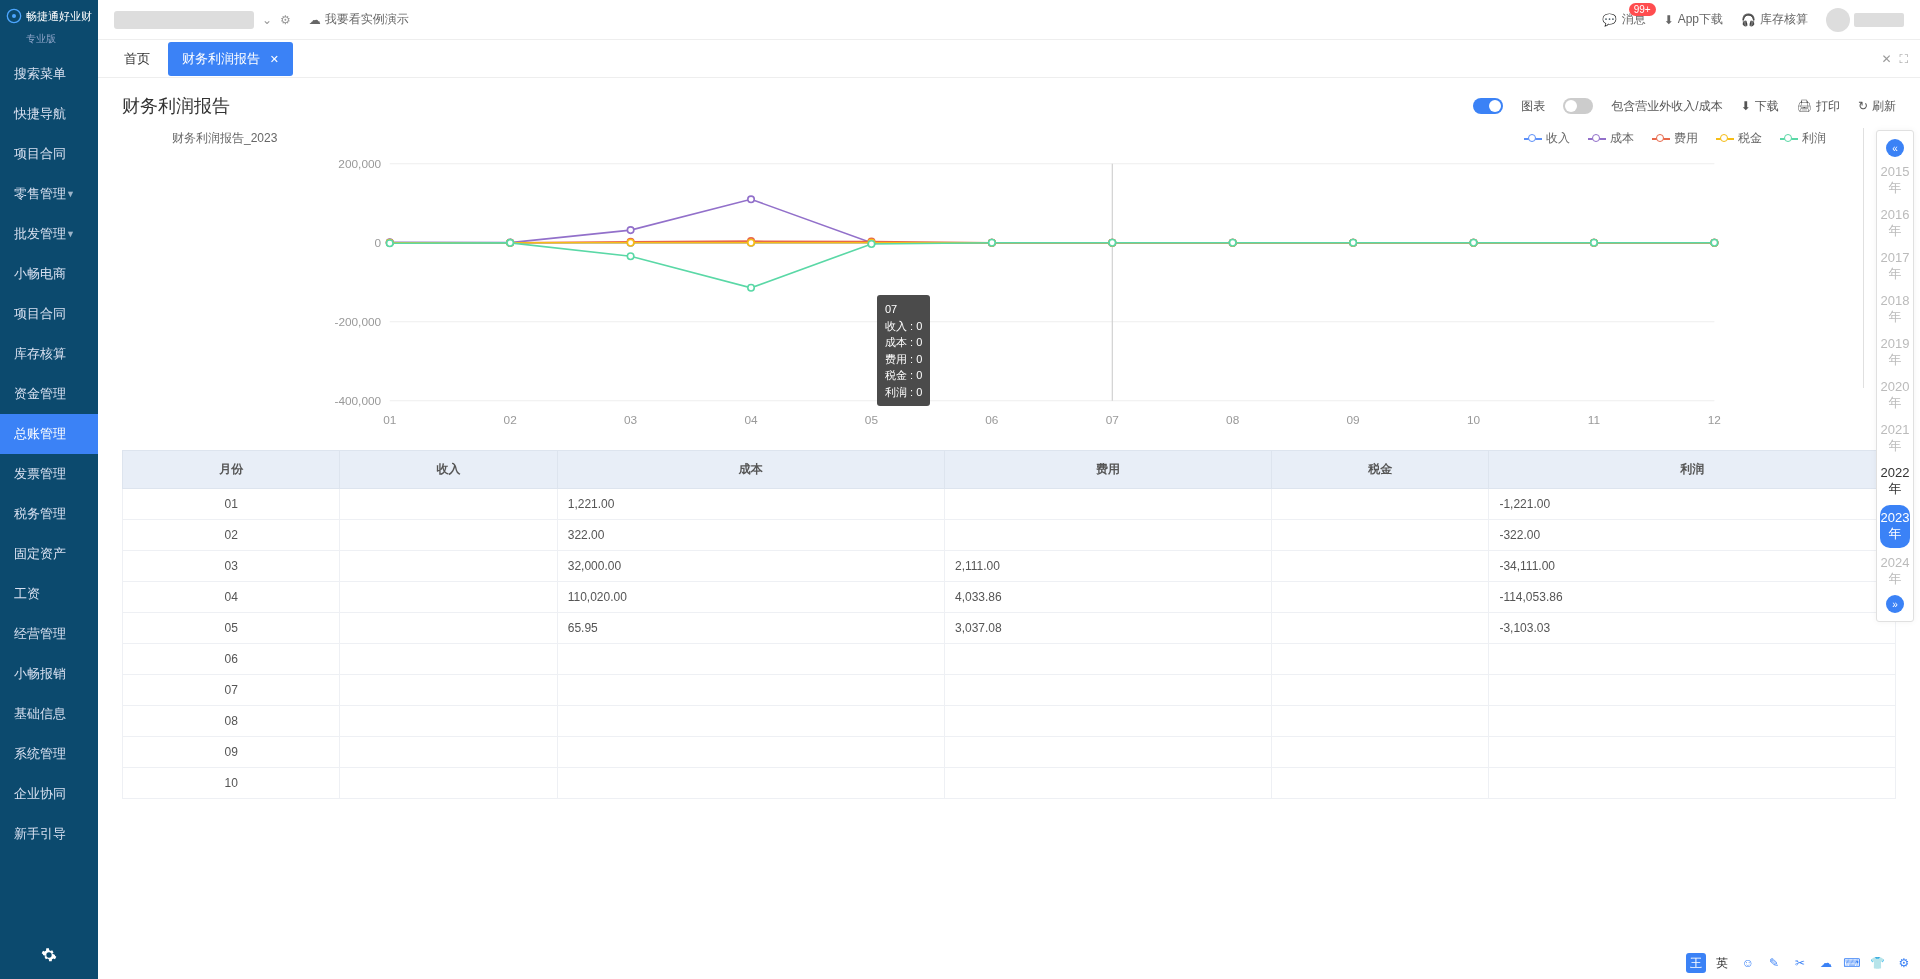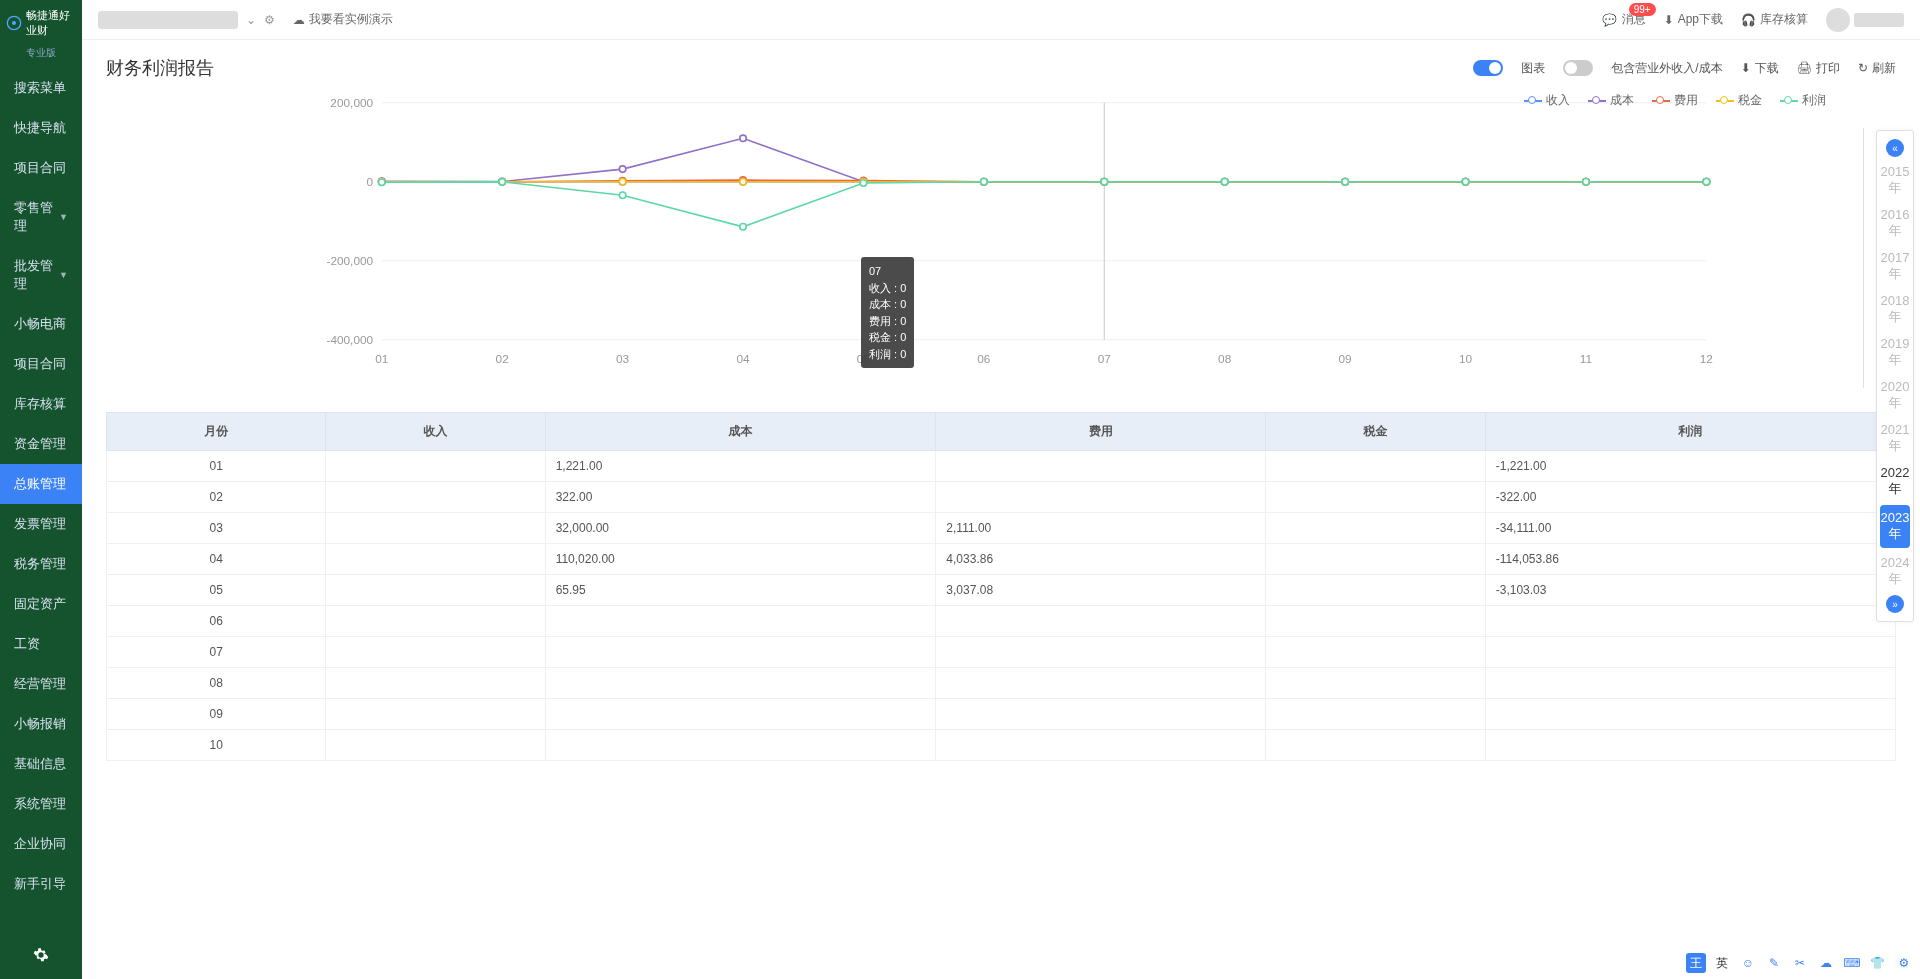--- a/index.html
+++ b/index.html
@@ -1,18 +1,18 @@
 <!DOCTYPE html>
 <html><head>
 <meta charset="utf-8">
 <style>
 *{box-sizing:border-box;margin:0;padding:0}
 body{font-family:"Microsoft YaHei",-apple-system,sans-serif;font-size:12px;color:#333;background:#f5f6fa;overflow:hidden}
 .app{display:flex;height:979px;width:1920px}
-.sidebar{width:82px;background:#14532d;color:#fff;display:flex;flex-direction:column;flex-shrink:0}
+.sidebar{width:98px;background:#0c4a6e;color:#fff;display:flex;flex-direction:column;flex-shrink:0}
 .logo{padding:8px 6px;display:flex;align-items:center;gap:4px;font-size:11px}
 .logo-icon{width:16px;height:16px;flex-shrink:0}
 .edition{font-size:10px;padding:0 8px 8px 26px;color:#8ca3c7}
 .nav{flex:1;overflow-y:auto}
 .nav-item{padding:11px 14px;font-size:13px;cursor:pointer;display:flex;align-items:center;justify-content:flex-start;color:#d8e0f0}
 .nav-item.active{background:#3b82f6;color:#fff}
 .chev{font-size:9px;opacity:0.7}
 .settings{padding:12px;text-align:center;font-size:16px}
 .main{flex:1;display:flex;flex-direction:column;background:#fff;position:relative}
 .topbar{height:40px;display:flex;align-items:center;padding:0 16px;border-bottom:1px solid #eee;gap:18px}
@@ -42,21 +42,21 @@
 .chart-title{font-size:12px;color:#666;margin-left:50px;margin-bottom:6px}
 .legend{position:absolute;top:0;right:70px;display:flex;gap:18px;font-size:12px;color:#666}
 .legend-item{display:flex;align-items:center;gap:4px}
 .legend-mark{width:18px;height:2px;position:relative}
 .legend-mark::before{content:"";position:absolute;width:6px;height:6px;border:1.5px solid;border-radius:50%;background:#fff;left:4px;top:-3.5px}
 .chart-svg{width:100%;height:280px}
 .tooltip{position:absolute;background:rgba(60,60,60,0.92);color:#fff;padding:6px 8px;border-radius:3px;font-size:11px;line-height:1.5;left:755px;top:165px}
 .year-sel{position:absolute;right:6px;top:130px;width:38px;background:#fff;border:1px solid #e0e0e0;border-radius:3px;padding:6px 0;text-align:center;box-shadow:0 0 6px rgba(0,0,0,0.05)}
 .year-up,.year-down{width:18px;height:18px;background:#3b82f6;color:#fff;border-radius:50%;margin:2px auto;display:flex;align-items:center;justify-content:center;font-size:10px;cursor:pointer}
 .year-item{padding:5px 0;font-size:13px;color:#bbb;cursor:pointer}
-.year-item.now{background:#3b82f6;color:#fff;border-radius:4px;margin:2px 3px}
+.year-item.now{background:#3b82f6;color:#fff;border-radius:10px;margin:2px 3px}
 .year-item.near{color:#333}
 table{width:100%;border-collapse:collapse;font-size:12px}
 th{background:#e8eef7;padding:10px;font-weight:700;color:#555;border:1px solid #dde4ee}
 td{padding:8px 10px;border:1px solid #eef0f4;text-align:left;color:#555}
 td:first-child{text-align:center}
 .ime-bar{position:absolute;bottom:6px;right:6px;display:flex;gap:6px;align-items:center}
 .ime-icon{width:20px;height:20px;border-radius:3px;display:flex;align-items:center;justify-content:center;font-size:12px}
 .ime-blue{background:#3b82f6;color:#fff}
 .ime-gray{color:#3b82f6}
 .divider{width:1px;height:260px;background:#e0e0e0;position:absolute;right:56px;top:128px}
@@ -170,20 +170,31 @@
           <span>🎧</span>
           <span>库存核算</span>
         </div>
         <div class="top-item">
           <div class="avatar"></div>
           <div class="uname"></div>
         </div>
       </div>
     </div>
 
+    <div class="tabs">
+      <div class="tab">首页</div>
+      <div class="tab active">
+        <span>财务利润报告</span>
+        <span class="tab-close">✕</span>
+      </div>
+      <div class="tab-actions">
+        <span>✕</span>
+        <span>⛶</span>
+      </div>
+    </div>
 
     <div class="content">
       <div class="page-head">
         <div class="page-title">财务利润报告</div>
         <div class="head-actions">
           <div class="switch"></div>
           <span>图表</span>
           <div class="switch off"></div>
           <span>包含营业外收入/成本</span>
           <div class="action-link">
@@ -195,20 +206,21 @@
               <span>打印</span>
             </div>
           <div class="action-link">
               <span>↻</span>
               <span>刷新</span>
             </div>
         </div>
       </div>
 
       <div class="chart-wrap">
+        <div class="chart-title">财务利润报告_2023</div>
         <div class="legend" id="legend">
             <div class="legend-item">
               <span class="legend-mark" style="background:#5b8ff9">
                 <style>.legend-mark[style*="#5b8ff9"]::before{border-color:#5b8ff9}</style>
               </span>
               <span>收入</span>
             </div>
             <div class="legend-item">
               <span class="legend-mark" style="background:#9270ca">
                 <style>.legend-mark[style*="#9270ca"]::before{border-color:#9270ca}</style>

